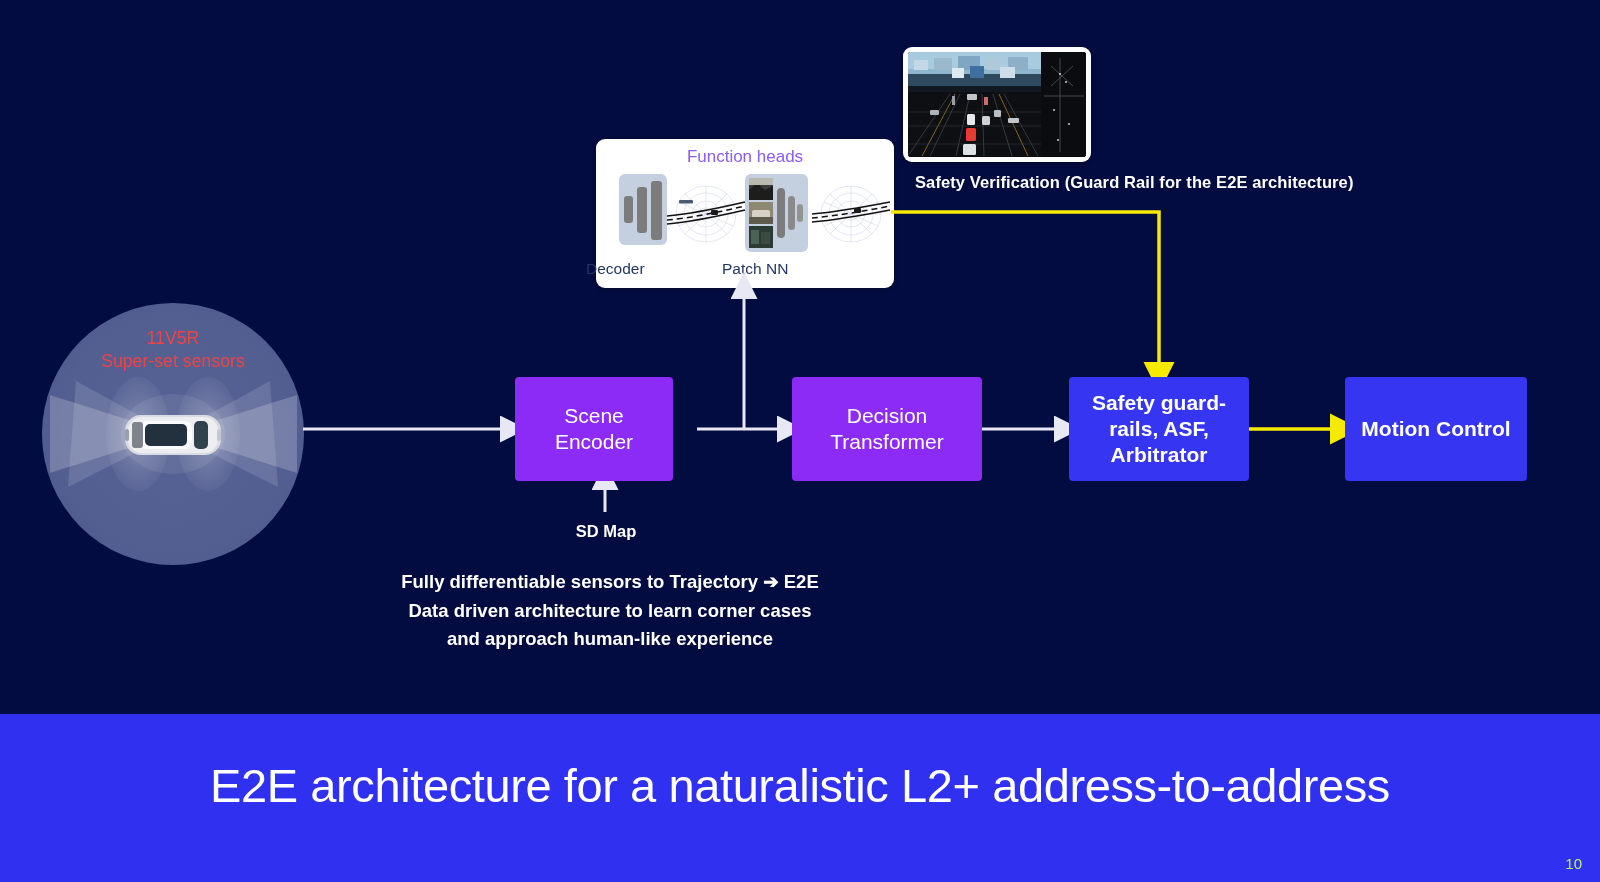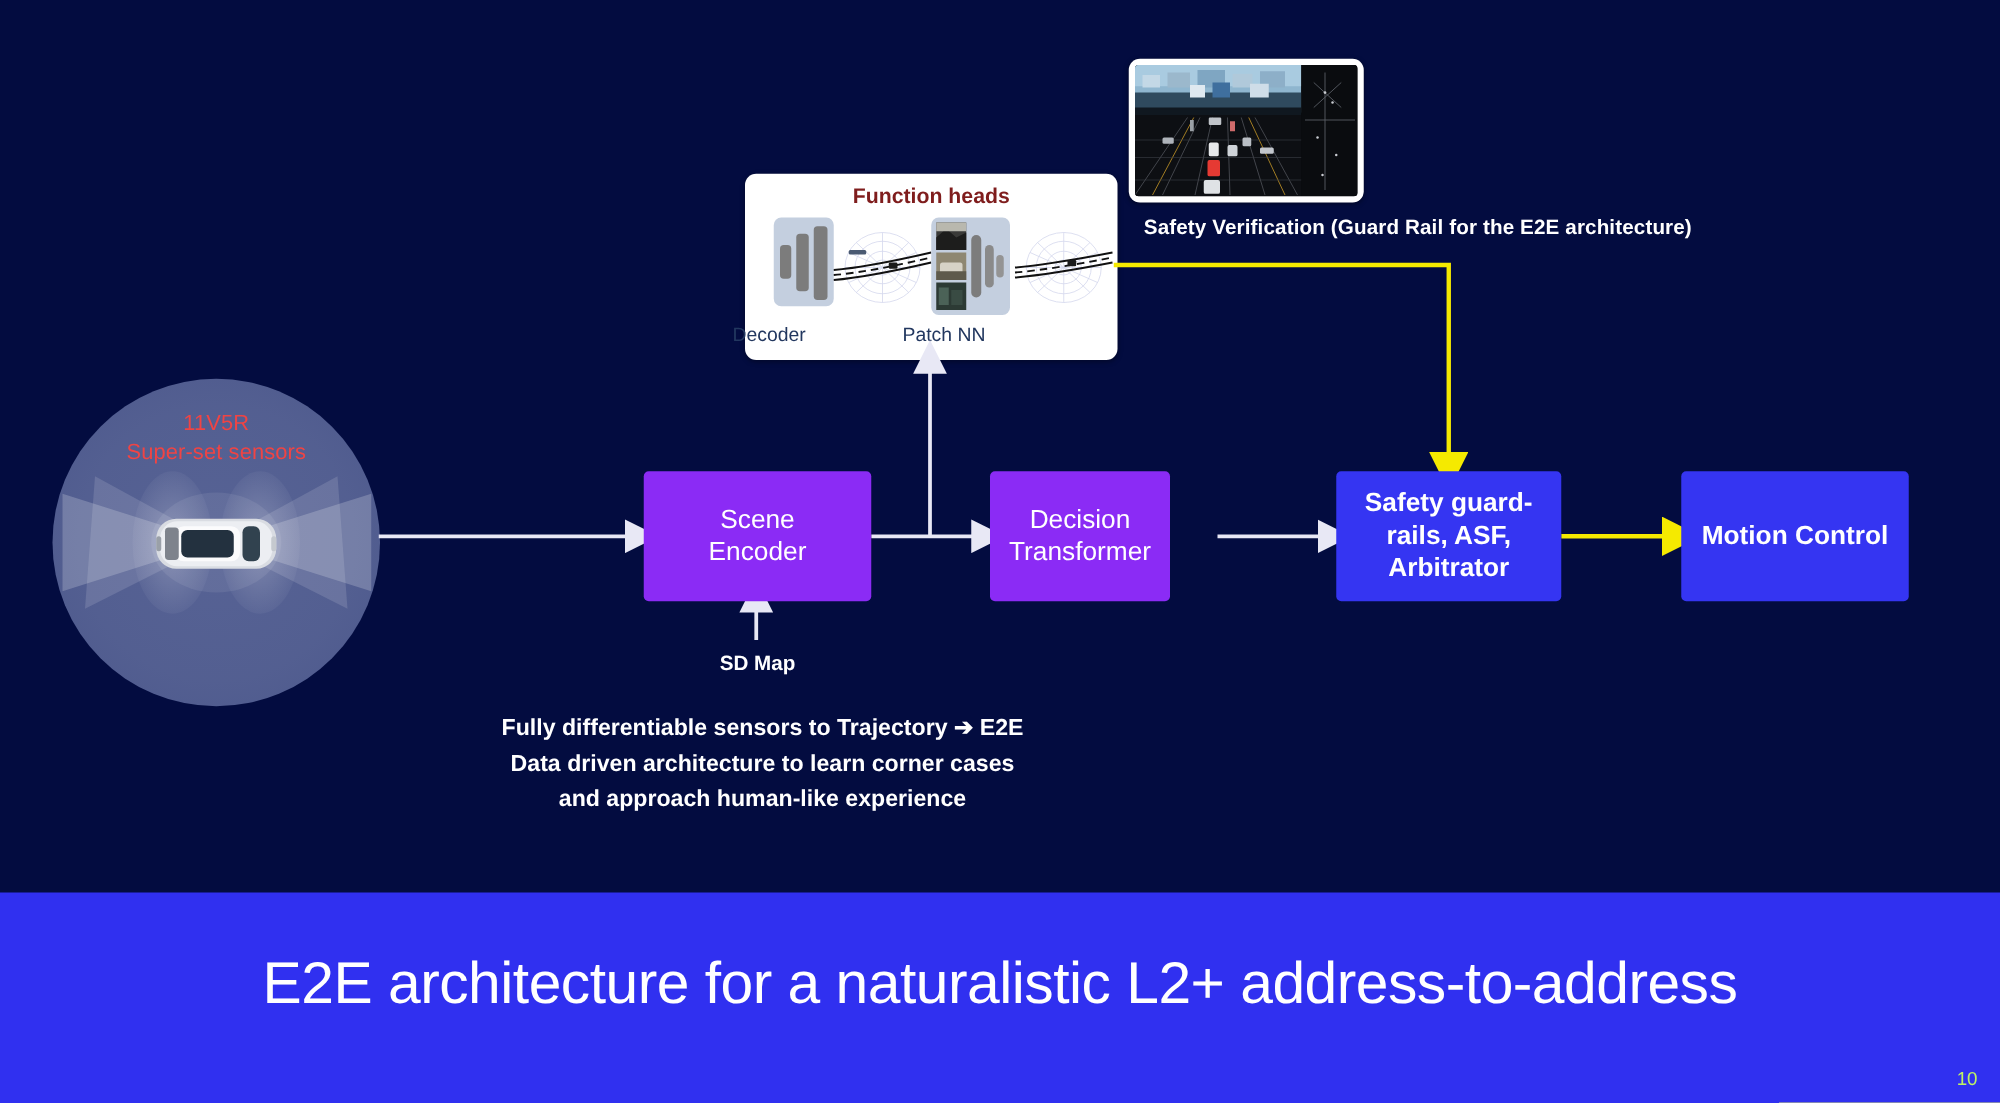--- a/index.html
+++ b/index.html
@@ -80,23 +80,22 @@
     width: 298px; height: 149px;
     background: #ffffff;
     border-radius: 9px;
     box-shadow: 0 1px 4px rgba(0,0,0,.35);
   }
   #function-heads-title {
     position: absolute;
     left: 0; top: 8px;
     width: 298px;
     text-align: center;
-    color: #7f1d1d;
+    color: #8b5cf6;
     font-size: 17px;
-    font-weight: bold;
   }
   .fh-caption {
     position: absolute;
     color: #22375f;
     font-size: 15.5px;
     white-space: nowrap;
   }
   #decoder-caption { left: 586px; top: 260px; width: 112px; }
   #patchnn-caption { left: 722px; top: 260px; width: 112px; }
 
@@ -148,22 +147,22 @@
     align-items: center;
     justify-content: center;
     color: #ffffff;
     font-size: 21px;
     line-height: 26px;
     text-align: center;
   }
   .proc-purple { background: #8b2bf5; }
   .proc-blue   { background: #3535f2; font-weight: bold; }
 
-  #box-scene-encoder        { left: 515px;  top: 377px; width: 182px; height: 104px; }
-  #box-decision-transformer { left: 792px;  top: 377px; width: 144px; height: 104px; }
+  #box-scene-encoder        { left: 515px;  top: 377px; width: 158px; height: 104px; }
+  #box-decision-transformer { left: 792px;  top: 377px; width: 190px; height: 104px; }
   #box-safety-guardrails    { left: 1069px; top: 377px; width: 180px; height: 104px; }
   #box-motion-control       { left: 1345px; top: 377px; width: 182px; height: 104px; }
 
   
   #connectors {
     position: absolute;
     left: 0; top: 0;
   }
   #sd-map-label {
     position: absolute;

